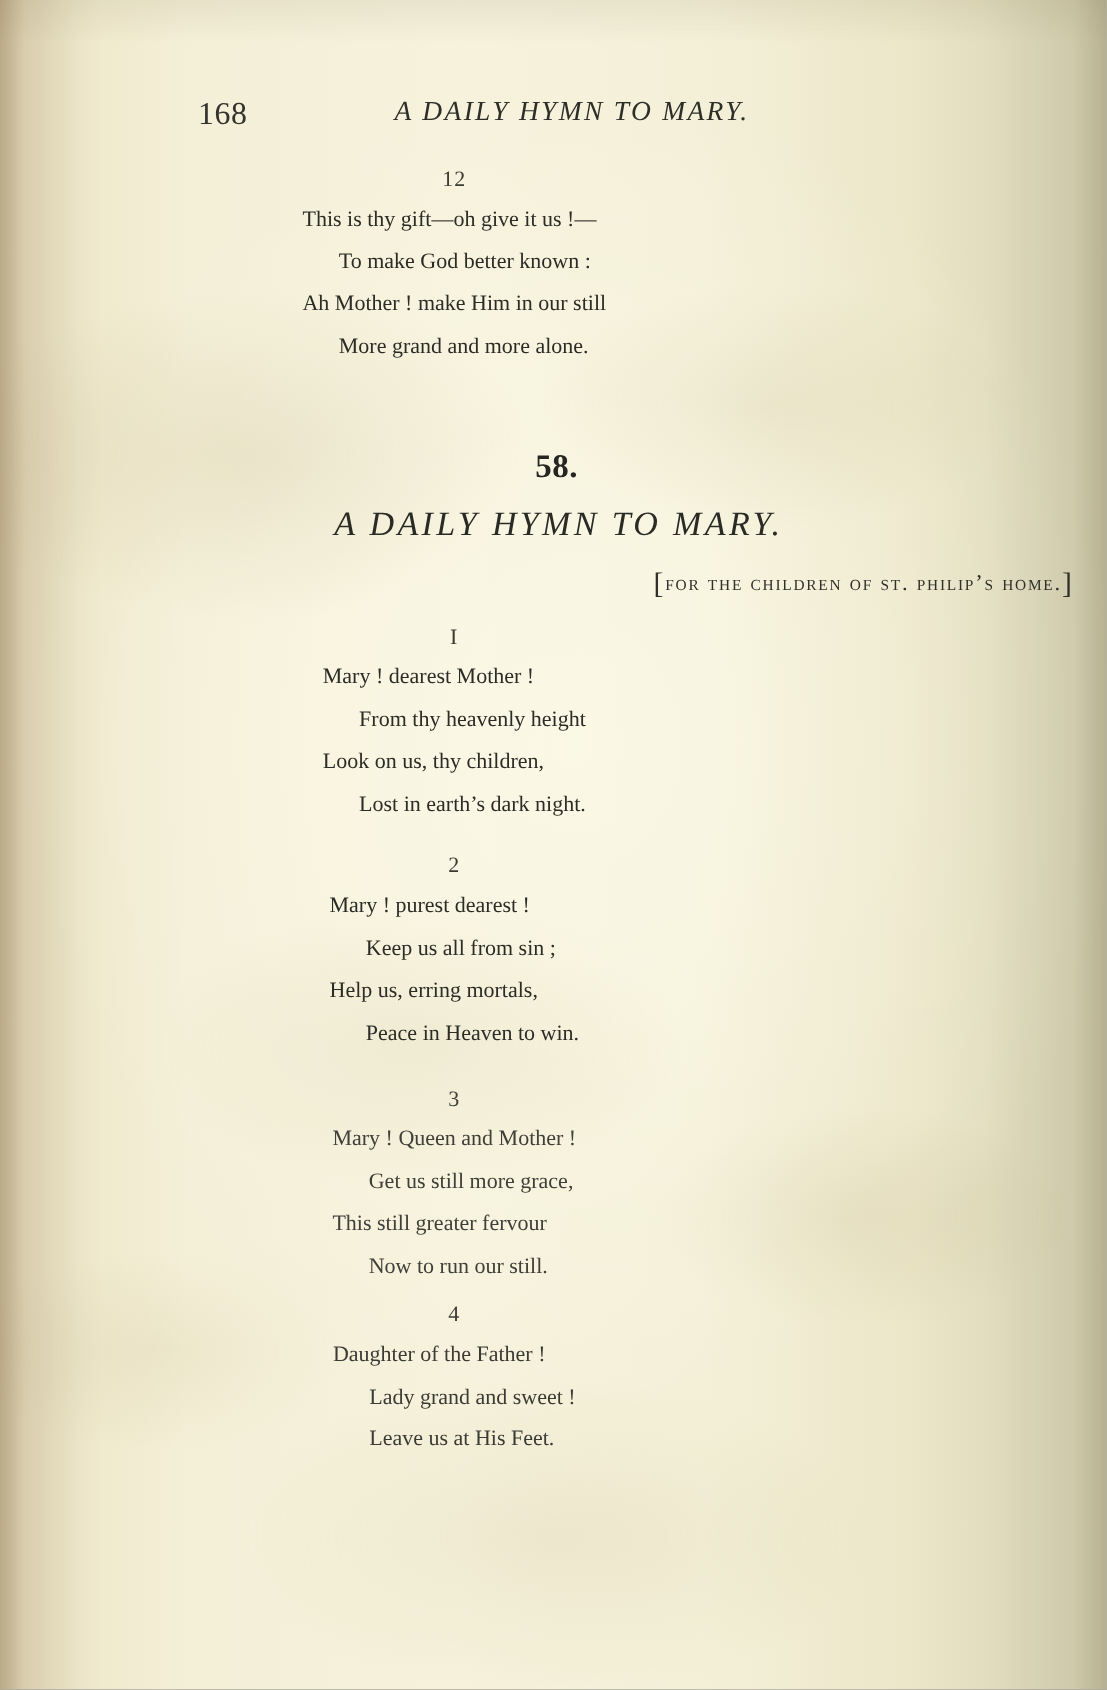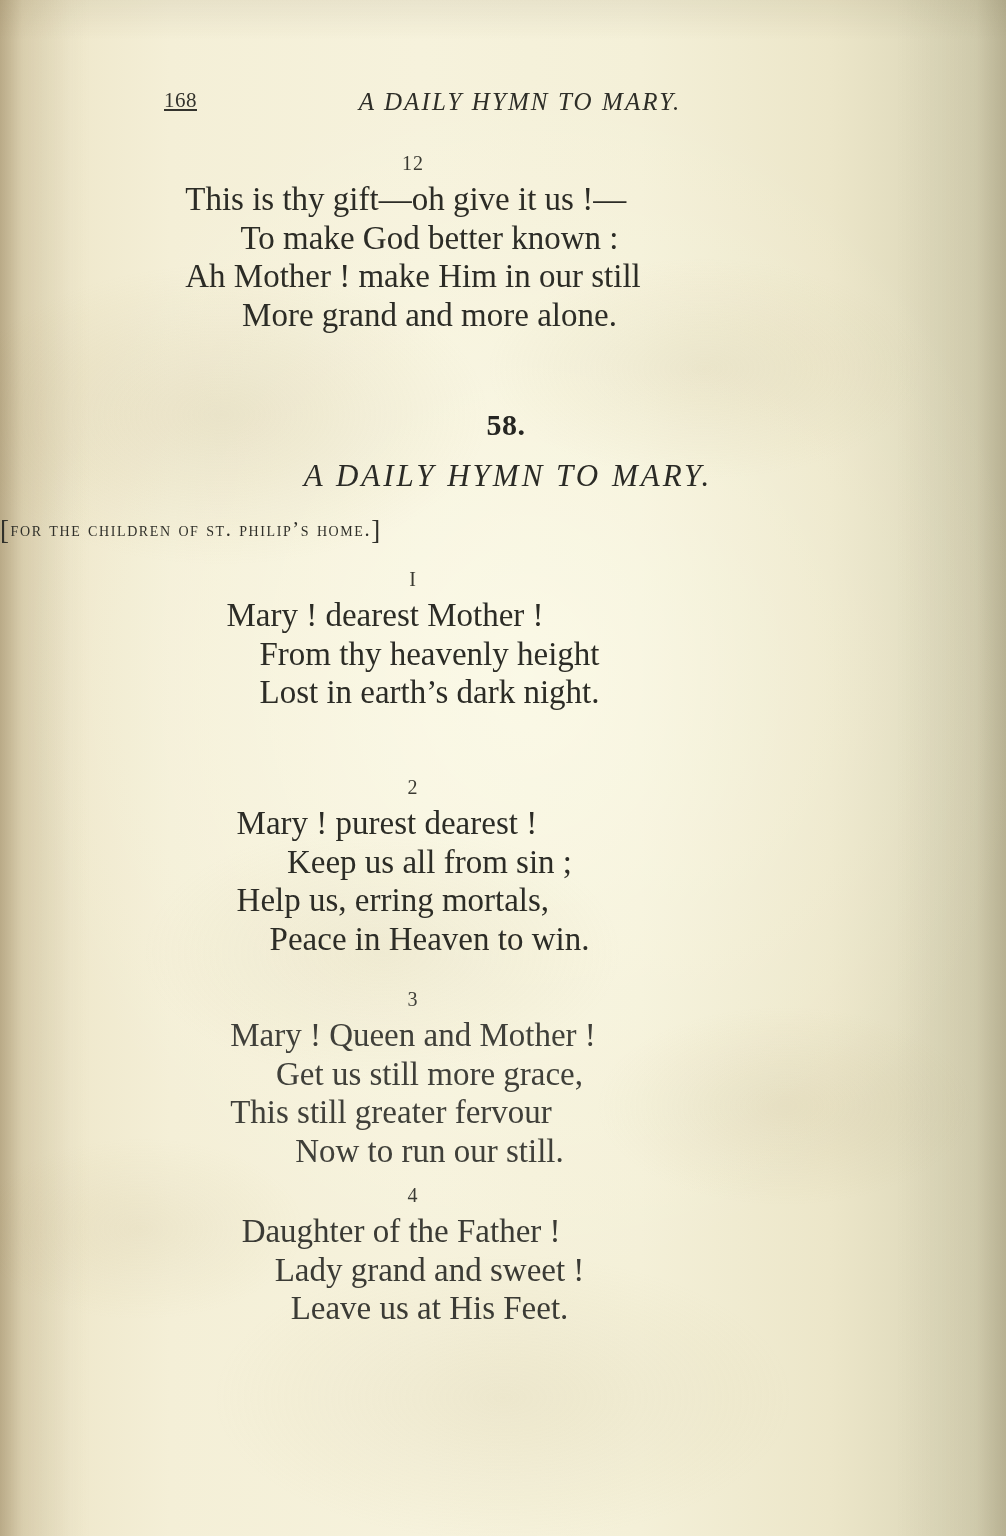--- a/index.html
+++ b/index.html
@@ -66,26 +66,25 @@
   
   .running-head {
     position: absolute;
     top: 88px;
     left: 0;
     width: 1006px;
     height: 34px;
   }
   .folio {
     position: absolute;
-    left: 164px;
+    left: 180px;
     top: 0;
-    font-size: 21px;
+    font-size: 29px;
     letter-spacing: 0.5px;
     color: #33332d;
-    text-decoration: underline;
   }
   .head-title {
     position: absolute;
     left: 0;
     top: 0;
     width: 1006px;
     text-align: center;
     font-style: italic;
     font-size: 25px;
     letter-spacing: 2.1px;
@@ -104,26 +103,26 @@
     letter-spacing: 1px;
     color: #3a3a32;
     line-height: 1.1;
     margin-bottom: 6px;
   }
   .verse {
     display: inline-block;
     text-align: left;
   }
   .line {
-    font-size: 33px;
+    font-size: 20px;
     line-height: 38.5px;
     white-space: pre;
     color: #2c2c26;
   }
-  .line.indent { padding-left: 33px; text-align: center; }
+  .line.indent { padding-left: 33px; }
 
   
   .faded-1 .line, .faded-1 .stanza-number { color: #40403a; }
   .faded-2 .line, .faded-2 .stanza-number { color: #3b3b35; }
 
   
   .section-number {
     position: absolute;
     top: 408px;
     left: 0;
@@ -145,21 +144,21 @@
     font-size: 31px;
     letter-spacing: 3px;
     color: #2b2b26;
     text-indent: 10px;
   }
   .section-dedication {
     position: absolute;
     top: 515px;
     left: 0;
     width: 976px;
-    text-align: left;
+    text-align: right;
     font-size: 20.5px;
     letter-spacing: 1.6px;
     color: #30302a;
     font-variant: small-caps;
     text-transform: lowercase;
   }
   .section-dedication .bracket {
     font-variant: normal;
     font-size: 27px;
     vertical-align: -3px;
@@ -191,20 +190,21 @@
 
     <div class="section-number">58.</div>
     <div class="section-title">A DAILY HYMN TO MARY.</div>
     <div class="section-dedication"><span class="bracket">[</span><span>For the children of St. Philip’s home.</span><span class="bracket">]</span></div>
 
     <div class="stanza" style="top:568px;">
       <div class="stanza-number">I</div>
       <div class="verse">
         <div class="line">Mary ! dearest Mother !</div>
         <div class="line indent">From thy heavenly height</div>
+        <div class="line">Look on us, thy children,</div>
         <div class="line indent">Lost in earth’s dark night.</div>
       </div>
     </div>
 
     <div class="stanza" style="top:776px;">
       <div class="stanza-number">2</div>
       <div class="verse">
         <div class="line">Mary ! purest dearest !</div>
         <div class="line indent">Keep us all from sin ;</div>
         <div class="line">Help us, erring mortals,</div>

